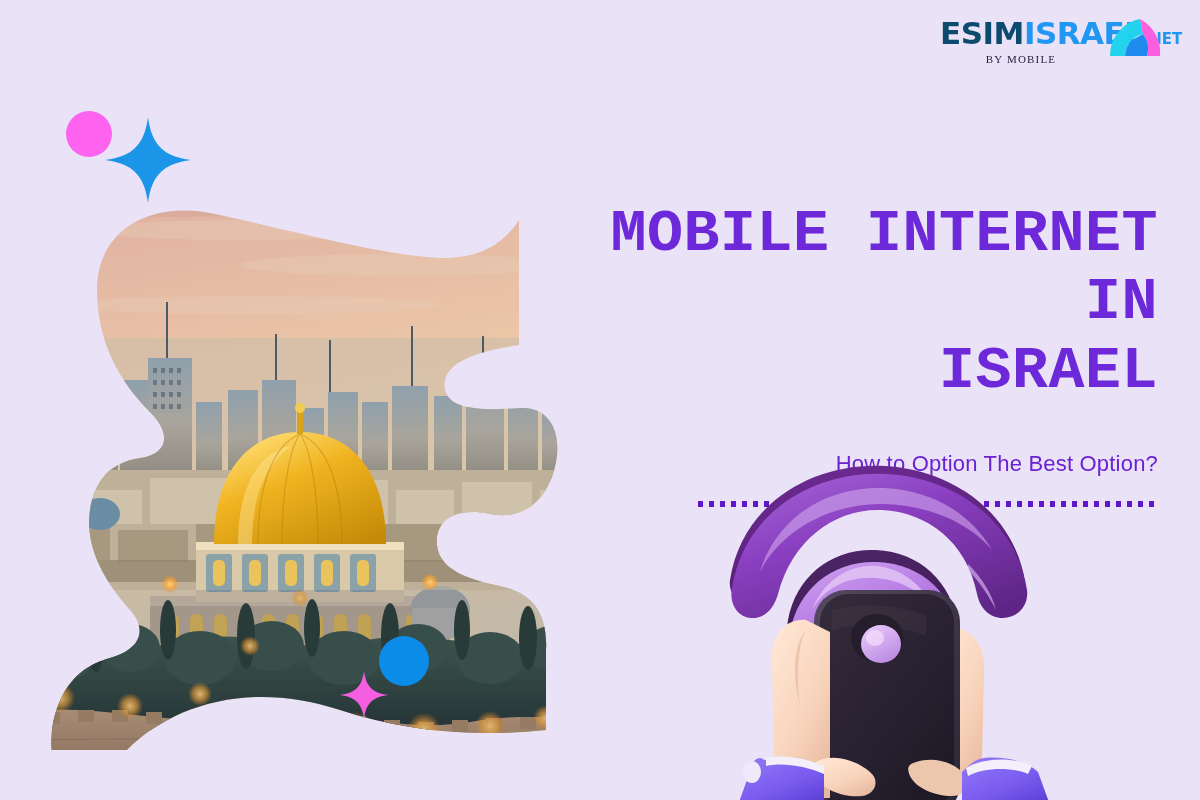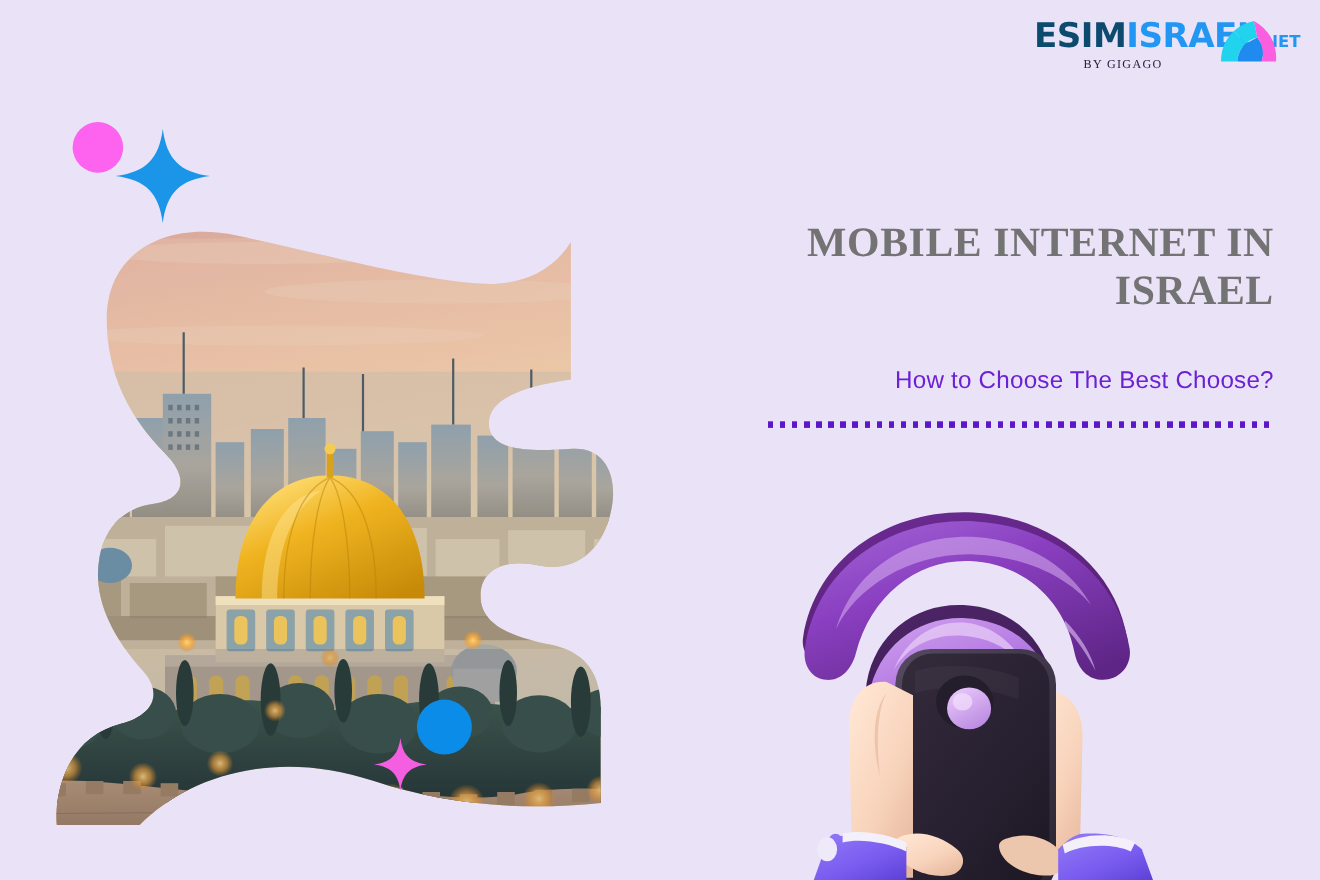--- a/index.html
+++ b/index.html
@@ -92,26 +92,26 @@
 
   
   .text-block {
     position:absolute;
     right:42px;
     top:200px;
     width:600px;
     text-align:right;
   }
   .headline {
-    font-family:Liberation Serif, serif;
+    font-family:Liberation Mono, monospace;
     font-weight:bold;
-    font-size:38px;
+    font-size:60px;
     line-height:1.14;
     letter-spacing:0.5px;
-    color:#737373;
+    color:#6d28d9;
     text-transform:uppercase;
   }
   .subtitle {
     margin-top:46px;
     font-family:"Liberation Sans", sans-serif;
     font-size:22px;
     font-weight:400;
     color:#6b21d4;
     letter-spacing:0.2px;
   }
@@ -435,29 +435,29 @@
   </svg>
 
   <div class="logo-block">
     <svg class="logo-fan" viewBox="0 0 56 44" xmlns="http://www.w3.org/2000/svg">
       <path d="M4 42 A38 38 0 0 1 16 14 L26 26 A22 22 0 0 0 19 42 Z" fill="#22d3ee"></path>
       <path d="M16 14 A38 38 0 0 1 34 5 L37 20 A22 22 0 0 0 26 26 Z" fill="#22d3ee"></path>
       <path d="M19 42 A23 23 0 0 1 26 26 L37 20 A23 23 0 0 1 41 42 Z" fill="#1f8bef"></path>
       <path d="M34 5 A38 38 0 0 1 54 42 L41 42 A25 25 0 0 0 37 20 Z" fill="#fb5fe0"></path>
     </svg>
     <span class="logo-wordmark"><span class="logo-esim">ESIM</span><span class="logo-israel">ISRAEL</span><span class="logo-net">.NET</span></span>
-    <span class="logo-byline">BY GIGAGO</span>
+    <span class="logo-byline">BY MOBILE</span>
   </div>
 
   <div class="text-block">
     <div class="headline">
       <div>MOBILE INTERNET IN</div>
       <div>ISRAEL</div>
     </div>
-    <div class="subtitle">How to Choose The Best Choose?</div>
+    <div class="subtitle">How to Option The Best Option?</div>
     <div class="divider"></div>
   </div>
 
   <div class="illus">
     <svg viewBox="0 0 330 345" width="330" height="345" xmlns="http://www.w3.org/2000/svg">
       <defs>
         <linearGradient id="arcOuter" x1="0.1" y1="0" x2="0.8" y2="1">
           <stop offset="0%" stop-color="#a163d6"></stop>
           <stop offset="40%" stop-color="#8a3fc0"></stop>
           <stop offset="100%" stop-color="#5e2586"></stop>

